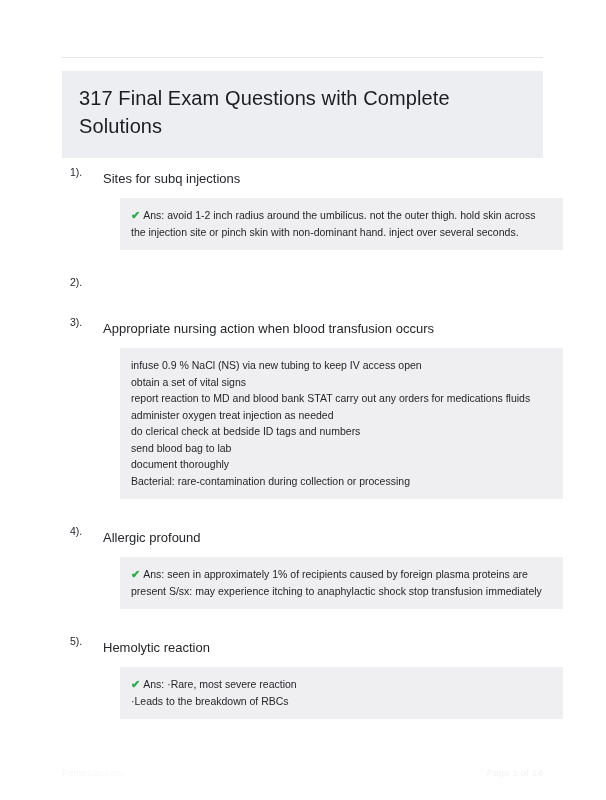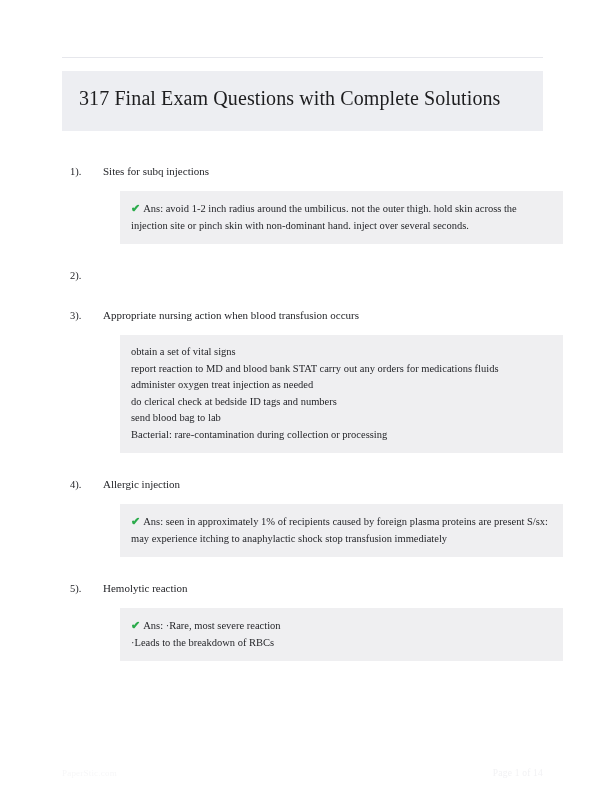--- a/index.html
+++ b/index.html
@@ -14,21 +14,20 @@
     color: #202124;
     overflow: hidden;
     position: relative;
   }
 
   .page {
     position: relative;
     width: 606px;
     height: 800px;
     box-sizing: border-box;
-    font-family: Liberation Serif, serif;
   }
 
   
   .top-rule {
     position: absolute;
     top: 57px;
     left: 62px;
     width: 481px;
     height: 1px;
     background: #e6e7ec;
@@ -71,25 +70,26 @@
   .qnum {
     width: 33px;
     flex: 0 0 33px;
     font-size: 10.5px;
     line-height: 16px;
     color: #25262a;
     text-align: left;
     padding-top: 1px;
   }
   .qtext {
-    font-size: 11px;
+    font-size: 13px;
     line-height: 16px;
     color: #25262a;
     flex: 1 1 auto;
     padding-right: 60px;
+    margin-top: 8px;
   }
 
   .answer {
     margin-top: 11px;
     margin-left: 120px;
     width: 443px;
     box-sizing: border-box;
     background: #efeff1;
     padding: 9px 11px 10px 11px;
   }
@@ -158,33 +158,35 @@
           <div class="qnum">2).</div>
         </div>
         <div class="gap-after-block"></div>
       </div>
       <div class="qblock">
         <div class="qrow">
           <div class="qnum">3).</div>
           <div class="qtext">Appropriate nursing action when blood transfusion occurs</div>
         </div>
         <div class="answer">
+          <div class="ansline">infuse 0.9 % NaCl (NS) via new tubing to keep IV access open</div>
           <div class="ansline">obtain a set of vital signs</div>
           <div class="ansline">report reaction to MD and blood bank STAT carry out any orders for medications fluids</div>
           <div class="ansline">administer oxygen treat injection as needed</div>
           <div class="ansline">do clerical check at bedside ID tags and numbers</div>
           <div class="ansline">send blood bag to lab</div>
+          <div class="ansline">document thoroughly</div>
           <div class="ansline">Bacterial: rare-contamination during collection or processing</div>
         </div>
         <div class="gap-after-block"></div>
       </div>
       <div class="qblock">
         <div class="qrow">
           <div class="qnum">4).</div>
-          <div class="qtext">Allergic injection</div>
+          <div class="qtext">Allergic profound</div>
         </div>
         <div class="answer">
           <div class="ansline first"><span class="check">✔</span><span>Ans: seen in approximately 1% of recipients caused by foreign plasma proteins are present S/sx: may experience itching to anaphylactic shock stop transfusion immediately</span></div>
         </div>
         <div class="gap-after-block"></div>
       </div>
       <div class="qblock">
         <div class="qrow">
           <div class="qnum">5).</div>
           <div class="qtext">Hemolytic reaction</div>

